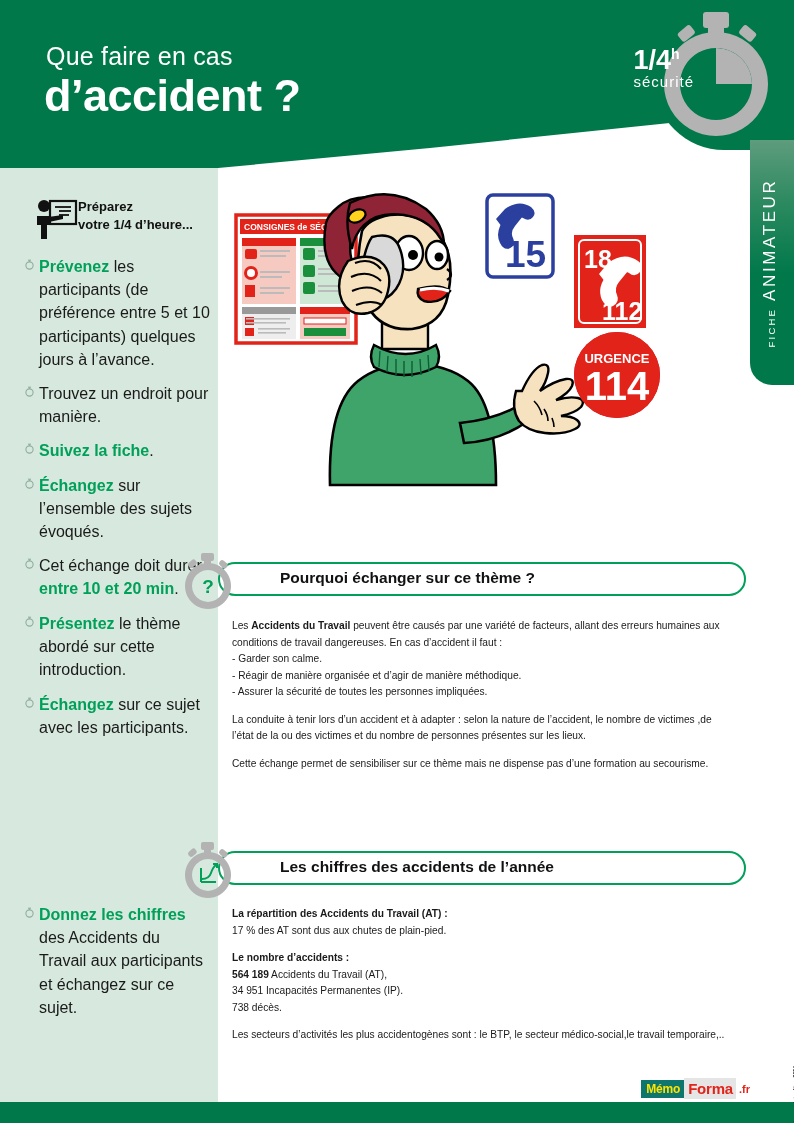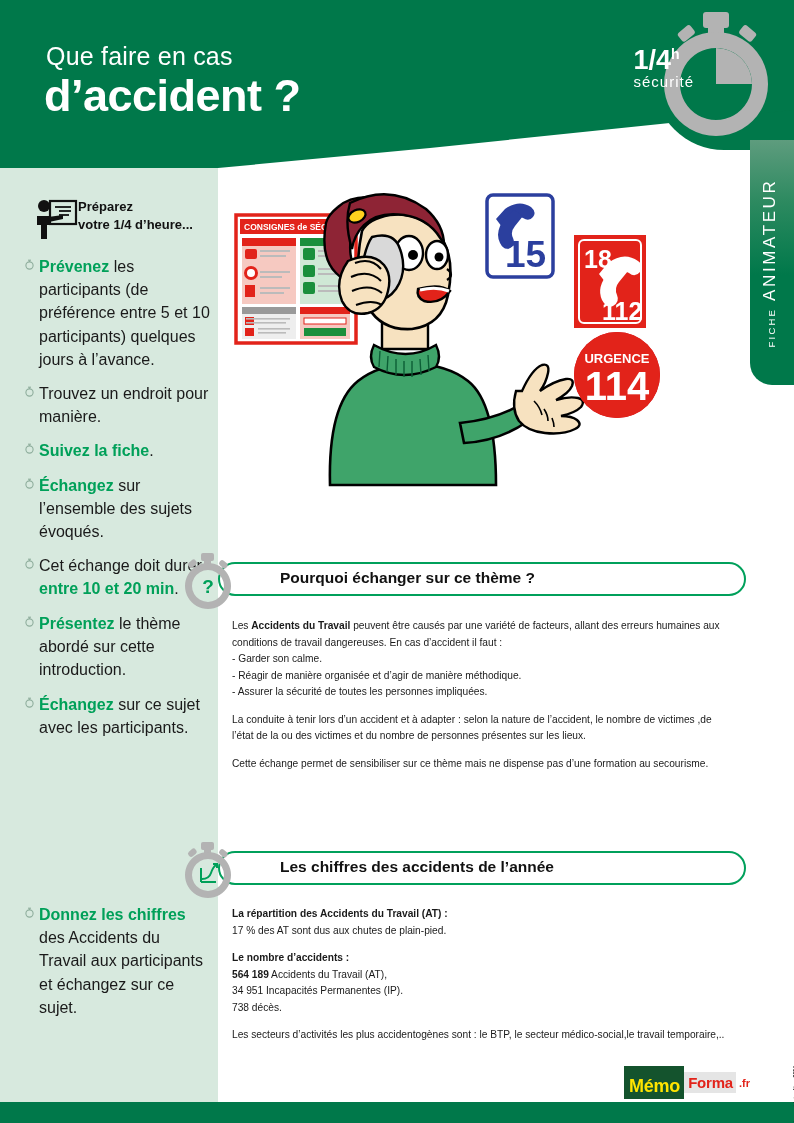--- a/index.html
+++ b/index.html
@@ -98,21 +98,21 @@
   
   .body-text { position: absolute; left: 232px; width: 500px; z-index: 3;
     font-size: 10.2px; line-height: 1.62; color: #1a1a1a; }
   .body-text p { margin-bottom: 11px; }
   .body-text p.tight { margin-bottom: 0; }
   .body-text b { font-weight: 700; }
 
   
   .footer-band { position: absolute; left: 0; bottom: 0; width: 794px; height: 21px; background: #00784A; z-index: 5; }
   .logo { position: absolute; right: 44px; bottom: 24px; z-index: 6; display: flex; align-items: center; }
-  .logo-memo { background: #14532d; color: #FFE400; font-weight: 700; font-size: 18px; padding: 10px 4px 2px 5px; font-style: normal; letter-spacing: -.2px; }
+  .logo-memo { background: #0f766e; color: #FFE400; font-weight: 700; font-size: 12px; padding: 2px 4px 2px 5px; font-style: normal; letter-spacing: -.2px; }
   .logo-forma { background: #e5e5e5; color: #E2231A; font-weight: 700; font-size: 15px; padding: 2px 3px 2px 4px; letter-spacing: -.2px; position: relative; }
   .logo-fr { color: #E2231A; font-weight: 700; font-size: 11px; margin-left: 3px; }
 
   
   .copyright {
     position: absolute; right: 2px; top: 806px; z-index: 6;
     font-size: 5.1px; color: #111; font-weight: 700;
     transform-origin: right top; transform: rotate(-90deg) translate(-100%, 0);
     white-space: nowrap; letter-spacing: .1px;
   }

